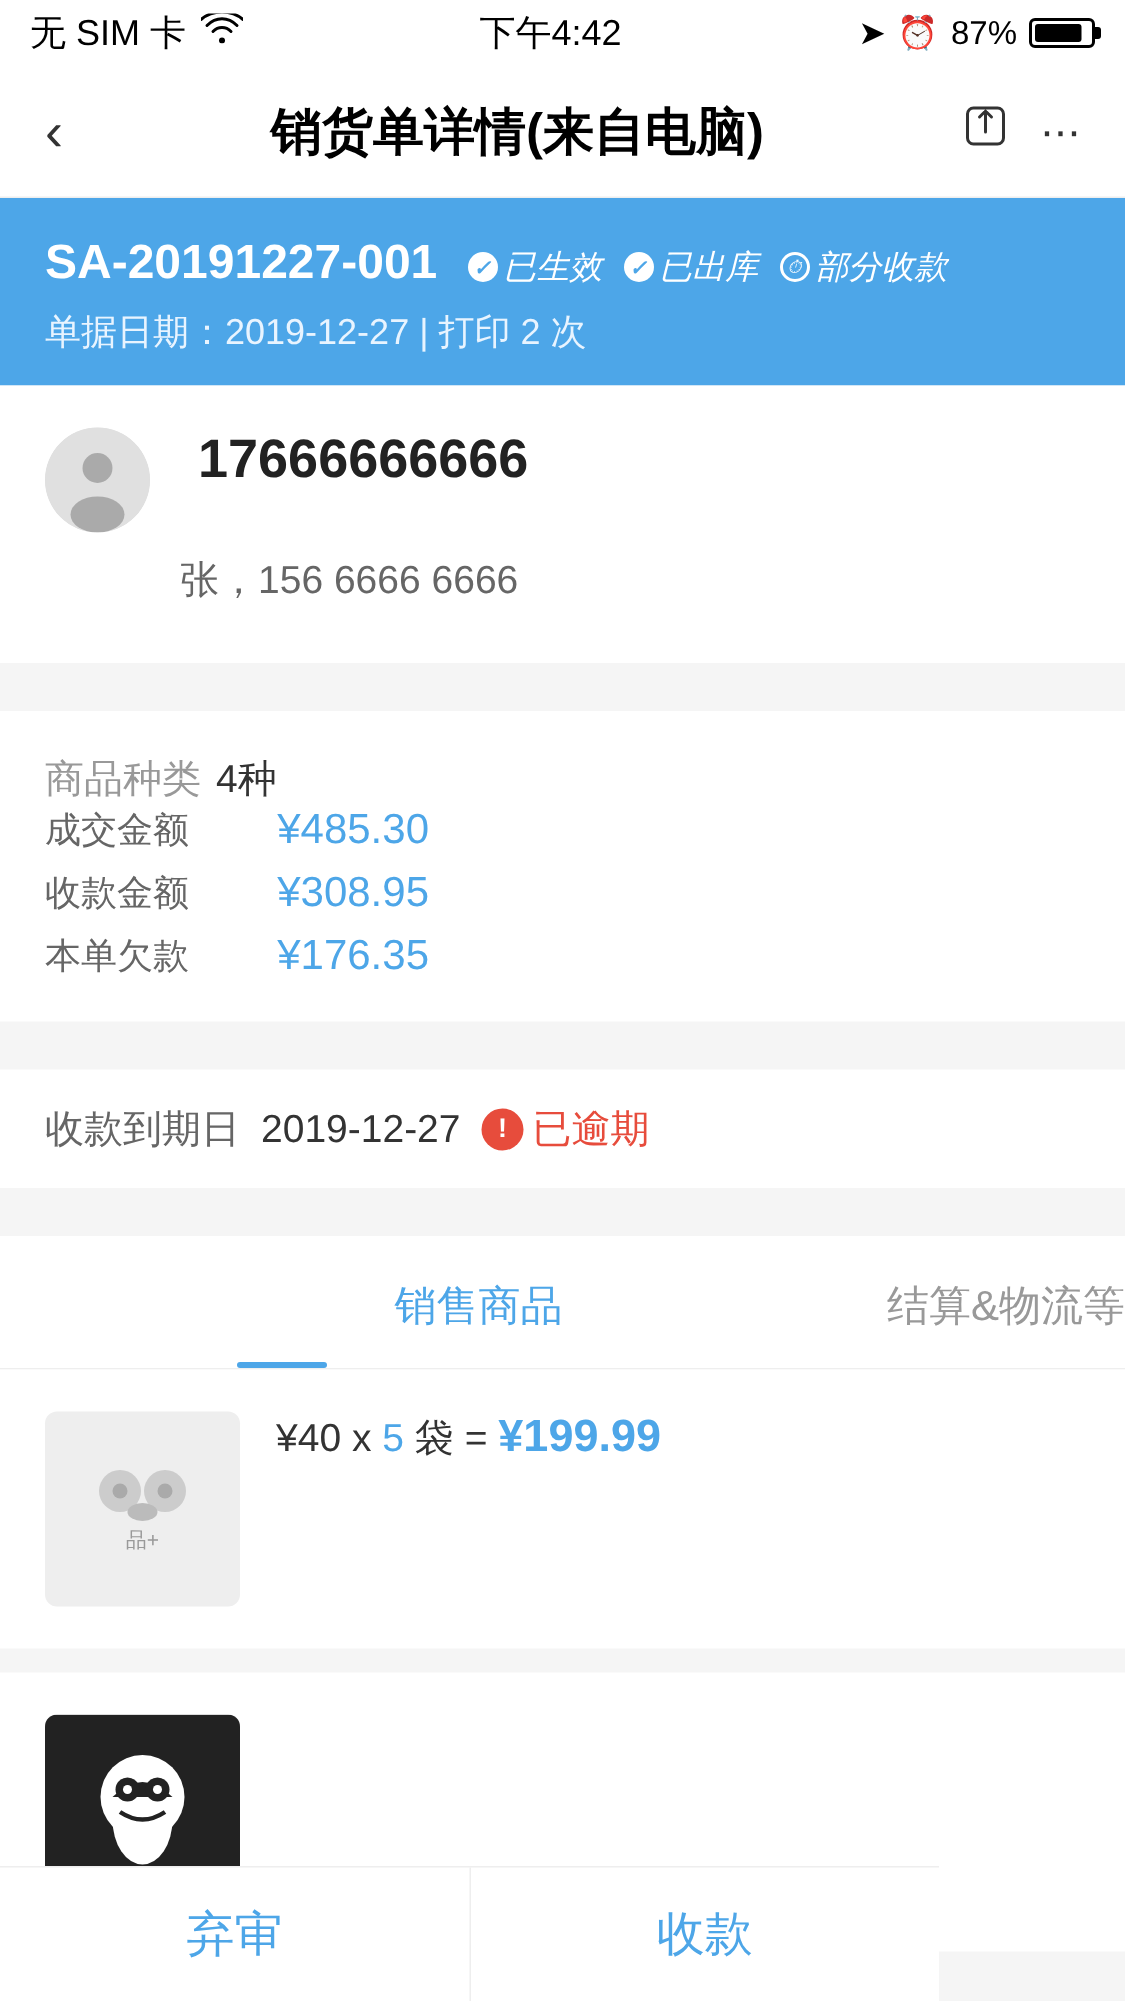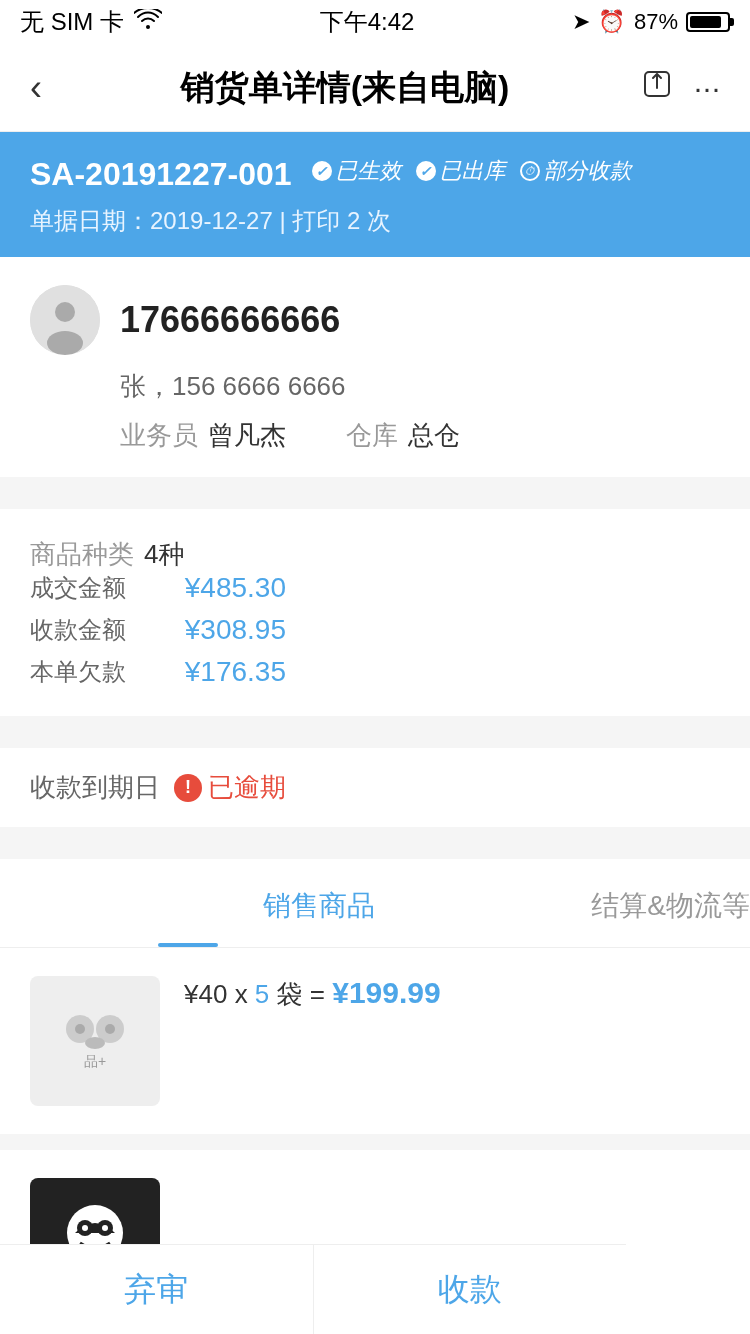--- a/index.html
+++ b/index.html
@@ -83,21 +83,21 @@
       font-size: 30px; color: #333; letter-spacing: -1px;
     }
 
     
     .order-header {
       background: #4da6e8;
       padding: 24px 30px 20px;
     }
     .order-header-top {
       display: flex;
-      align-items: flex-start;
+      align-items: flex-end;
       gap: 20px;
       margin-bottom: 12px;
     }
     .order-id {
       font-size: 32px;
       font-weight: bold;
       color: #fff;
     }
     .order-status-tags {
       display: flex; gap: 14px; align-items: center; font-style: italic;
@@ -132,22 +132,21 @@
     }
 
     
     .customer-card {
       background: #fff;
       padding: 28px 30px 24px;
       margin-bottom: 16px;
     }
     .customer-top {
       display: flex;
-      align-items: center;
-      gap: 20px;
+      gap: 32px;
       margin-bottom: 14px;
     }
     .customer-avatar {
       width: 70px; height: 70px;
       border-radius: 50%;
       background: #ddd;
       display: flex; align-items: center; justify-content: center;
       overflow: hidden;
     }
     .avatar-svg { width: 70px; height: 70px; }
@@ -383,30 +382,20 @@
     <div class="customer-avatar">
       <svg class="avatar-svg" viewBox="0 0 70 70" fill="none">
         <circle cx="35" cy="35" r="35" fill="#e0e0e0"></circle>
         <circle cx="35" cy="27" r="10" fill="#aaa"></circle>
         <ellipse cx="35" cy="58" rx="18" ry="12" fill="#aaa"></ellipse>
       </svg>
     </div>
     <span class="customer-name">17666666666</span>
   </div>
   <div class="customer-contact">张，156 6666 6666</div>
-  <div class="customer-meta">
-    <div class="meta-item">
-      <span class="meta-label">业务员</span>
-      <span class="meta-value">曾凡杰</span>
-    </div>
-    <div class="meta-item">
-      <span class="meta-label">仓库</span>
-      <span class="meta-value">总仓</span>
-    </div>
-  </div>
 </div>
 
 <div class="section-divider"></div>
 
 <div class="summary-section">
   <div class="summary-left">
     <span class="summary-label">商品种类</span>
     <span class="summary-count">4种</span>
   </div>
   <div class="summary-right">
@@ -422,20 +411,21 @@
       <span class="summary-row-label">本单欠款</span>
       <span class="summary-row-value">¥176.35</span>
     </div>
   </div>
 </div>
 
 <div class="section-divider"></div>
 
 <div class="overdue-section">
   <span class="overdue-label">收款到期日</span>
+  <span class="overdue-date">2019-12-27</span>
   <div class="overdue-badge">
     <div class="overdue-icon">!</div>
     <span class="overdue-text">已逾期</span>
   </div>
 </div>
 
 <div class="section-divider"></div>
 
 <div class="tabs-section">
   <div class="tab-item active">

